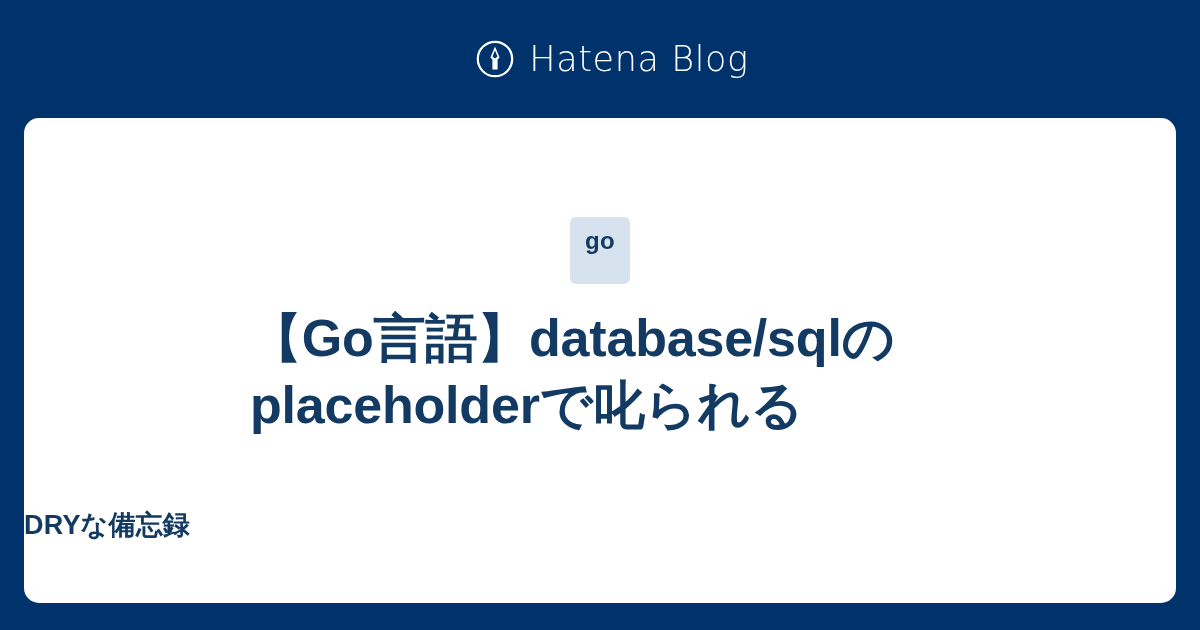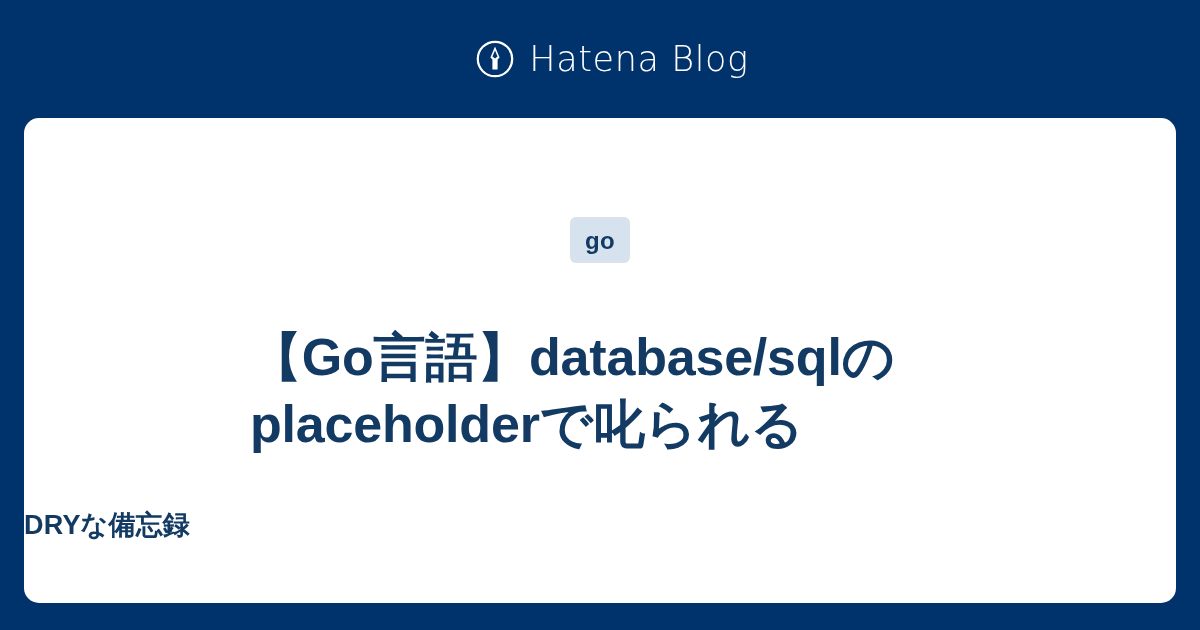--- a/index.html
+++ b/index.html
@@ -73,40 +73,39 @@
     justify-content:center;
     width:100%;
   }
 
   .tag{
     background:#d6e2ee;
     color:#123a63;
     font-size:24px;
     font-weight:700;
     line-height:1;
-    padding:12px 15px 10px 15px;
+    padding:12px 15px 31px 15px;
     border-radius:6px;
     letter-spacing:0.3px;
   }
 
   
   .title-wrap{
     width:700px;
     margin-top:21px;
   }
 
   .entry-title{
     color:#123a63;
     font-size:52px;
     font-weight:700;
     line-height:1.28;
     text-align:left;
     letter-spacing:-0.2px;
     word-break:break-word;
-    margin-top:40px;
   }
 
   
   .blog-name{
     position:absolute;
     left:0;
     top:394px;
     width:1152px;
     text-align:left;
     color:#123a63;

